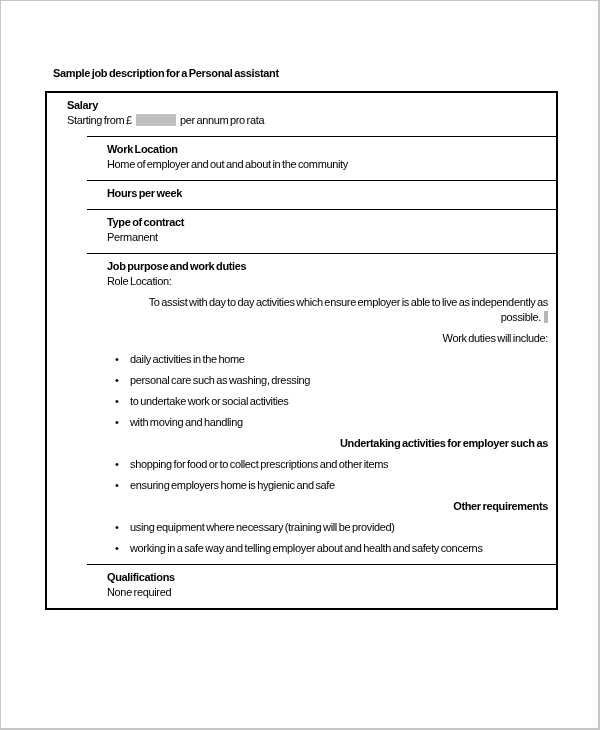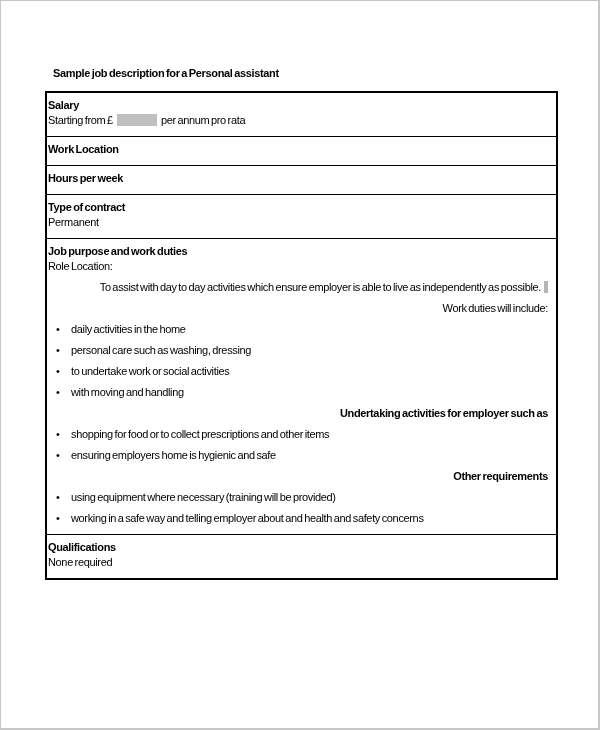--- a/index.html
+++ b/index.html
@@ -22,22 +22,22 @@
   .doc-title {
     margin: 65px 8px 0 52px;
     font-weight: bold;
   }
   .job-table {
     margin: 10px 0 0 44px;
     width: 513px;
     box-sizing: border-box;
     border: 2px solid #000000;
   }
-  .row + .row { border-top: 1px solid #000000; }
-  .cell { padding: 5px 8px 8px 1px; }
+  .row + .row { border-top: 1px solid #000000; margin-left: 40px; }
+  .cell { padding: 5px 8px 8px 20px; }
   .hdr { font-weight: bold; }
   .subhead { font-weight: bold; }
   .mt { margin-top: 6px; text-align: right; }
   .bullet { position: relative; padding-left: 23px; margin-top: 6px; }
   .dot { position: absolute; left: 8px; top: 0; }
   .dot::before { content: "\2022"; }
   .redacted-box {
     display: inline-block;
     width: 40px;
     height: 12px;
@@ -66,20 +66,21 @@
     <div class="row">
       <div class="cell">
         <div class="hdr">Salary</div>
         <div><span>Starting from £</span><span class="redacted-box"></span><span>per annum pro rata</span></div>
       </div>
     </div>
 
     <div class="row">
       <div class="cell">
         <div class="hdr">Work Location</div>
+        <div>Home of employer and out and about in the community</div>
       </div>
     </div>
 
     <div class="row">
       <div class="cell">
         <div class="hdr">Hours per week</div>
       </div>
     </div>
 
     <div class="row">

